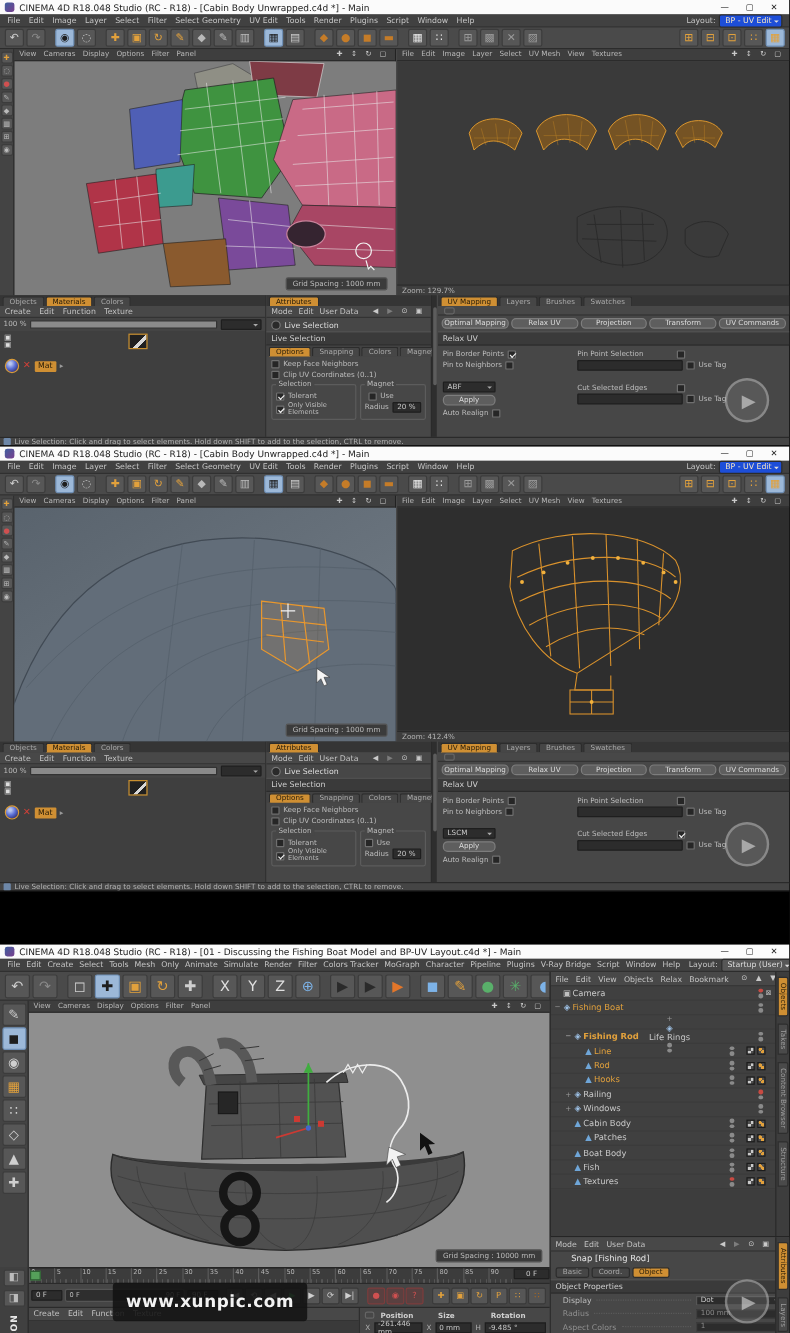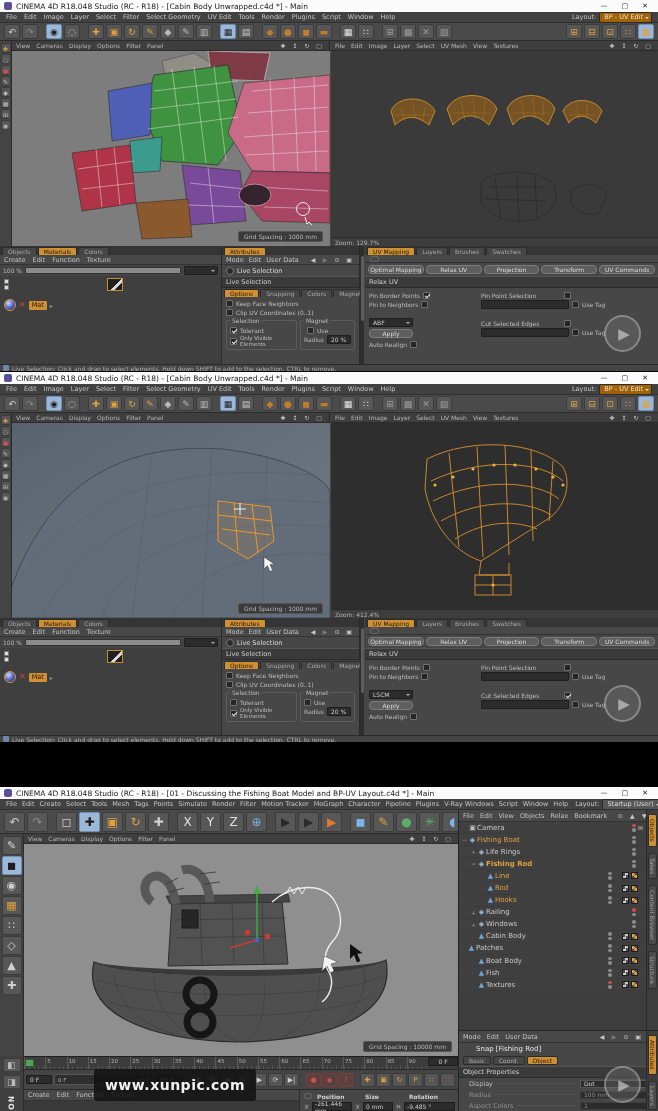--- a/index.html
+++ b/index.html
@@ -9,21 +9,21 @@
 
   
   .tbar{height:12px;background:#fbfbfb;display:flex;align-items:center;padding:0 4px;font-size:7.5px;color:#1b1b1b;}
   .appico{width:8px;height:8px;border-radius:2px;background:linear-gradient(135deg,#3d5f9e,#7a3f8e);margin-right:4px;flex:none;}
   .ttl{white-space:nowrap;overflow:hidden;}
   .winctl{margin-left:auto;display:flex;gap:14px;padding-right:6px;}
   .winctl span{font-size:7px;color:#222;line-height:12px;}
   .mbar{height:11px;background:#414141;display:flex;align-items:center;gap:7px;padding:0 6px;font-size:6.5px;color:#c6c6c6;border-bottom:1px solid #303030;}
   .mbar .mi{white-space:nowrap;}
   .laybox{margin-left:auto;display:flex;align-items:center;gap:3px;}
-  .layval{background:#a16207;color:#f2e3c4;border:1px solid #2c2c2c;padding:0 8px 1px 4px;border-radius:2px;position:relative;white-space:nowrap;}
+  .layval{background:#1d4ed8;color:#f2e3c4;border:1px solid #2c2c2c;padding:0 8px 1px 4px;border-radius:2px;position:relative;white-space:nowrap;}
   .layval.gray{background:#575757;color:#ddd;}
   .layval::after{content:"";position:absolute;right:2px;top:4px;border:2px solid transparent;border-top-color:#ddd;}
   .tools{height:18px;background:#4a4a4a;display:flex;align-items:center;padding:0 3px;border-bottom:1px solid #2c2c2c;}
   .tools3{height:24px;}
   .ic{width:16px;height:15px;flex:none;display:flex;align-items:center;justify-content:center;font-size:9px;background:#575757;border:1px solid #3c3c3c;border-radius:2px;margin:0 1px;color:#bbb;}
   .tools3 .ic{width:21px;height:20px;font-size:12px;}
   .ic.a{background:#9cb8d8;border-color:#6f8fb5;}
   .ic.sep{width:4px;background:none;border:none;}
   .icsm .ic{width:11px;height:9px;font-size:6px;margin:0 0.5px;background:none;border:none;}
 
@@ -858,31 +858,31 @@
         </span>
     </div>
     <div class="mbar">
       <span style="display:flex;gap:5px">
           <span class="mi">File</span>
           <span class="mi">Edit</span>
           <span class="mi">Create</span>
           <span class="mi">Select</span>
           <span class="mi">Tools</span>
           <span class="mi">Mesh</span>
-          <span class="mi">Tags</span>
-          <span class="mi">Points</span>
+          <span class="mi">Only</span>
+          <span class="mi">Animate</span>
           <span class="mi">Simulate</span>
           <span class="mi">Render</span>
           <span class="mi">Filter</span>
-          <span class="mi">Motion Tracker</span>
+          <span class="mi">Colors Tracker</span>
           <span class="mi">MoGraph</span>
           <span class="mi">Character</span>
           <span class="mi">Pipeline</span>
           <span class="mi">Plugins</span>
-          <span class="mi">V-Ray Windows</span>
+          <span class="mi">V-Ray Bridge</span>
           <span class="mi">Script</span>
           <span class="mi">Window</span>
           <span class="mi">Help</span>
         </span>
       <span class="laybox">
           <span>Layout:</span>
         <span class="layval gray">Startup (User)</span>
         </span>
     </div>
     <div class="tools tools3" style="width:458px">
@@ -952,21 +952,21 @@
           <span class="oicon"></span>
           <span class="olabel">Fishing Boat</span>
           <span class="ofill"></span>
           <span class="ovis">
               <i></i>
               <i></i>
             </span>
           <span class="oxtra"></span>
 
         </div>
-          <div class="orow icon-null" style="padding-left: 11px;">
+          <div class="orow icon-null" style="padding-left: 11px; flex-direction: column;">
           <span class="oexp">+</span>
           <span class="oicon"></span>
           <span class="olabel">Life Rings</span>
           <span class="ofill"></span>
           <span class="ovis">
               <i></i>
               <i></i>
             </span>
           <span class="oxtra"></span>
 
@@ -1060,21 +1060,21 @@
           <span class="ovis">
               <i></i>
               <i></i>
             </span>
           <span class="oxtra"></span>
           <span class="otags">
               <i class="tg1"></i>
               <i class="tg2"></i>
             </span>
         </div>
-          <div class="orow icon-poly tags" style="padding-left: 1px;">
+          <div class="orow icon-poly tags" style="padding-left: 20px;">
           <span class="oexp"></span>
           <span class="oicon"></span>
           <span class="olabel">Patches</span>
           <span class="ofill"></span>
           <span class="ovis">
               <i></i>
               <i></i>
             </span>
           <span class="oxtra"></span>
           <span class="otags">

